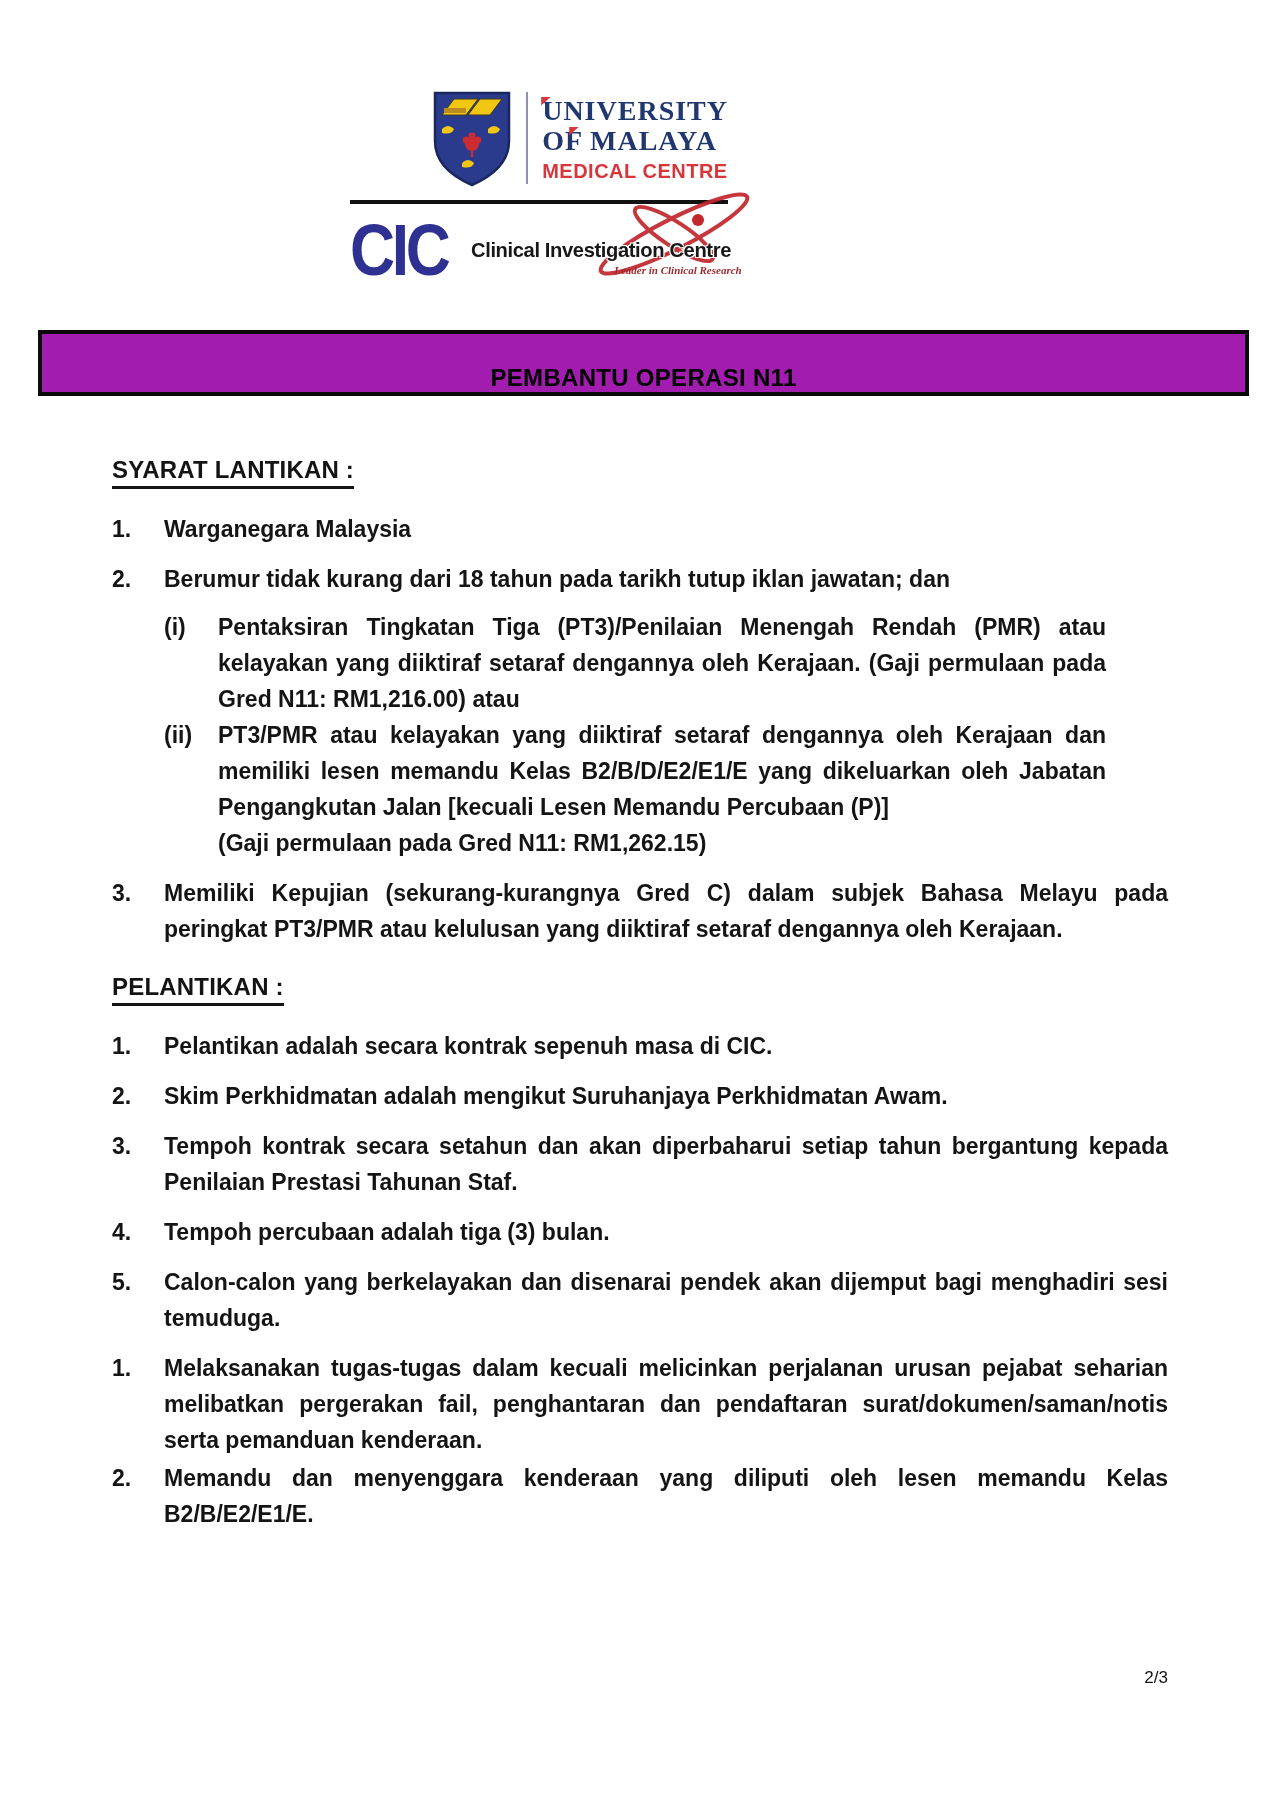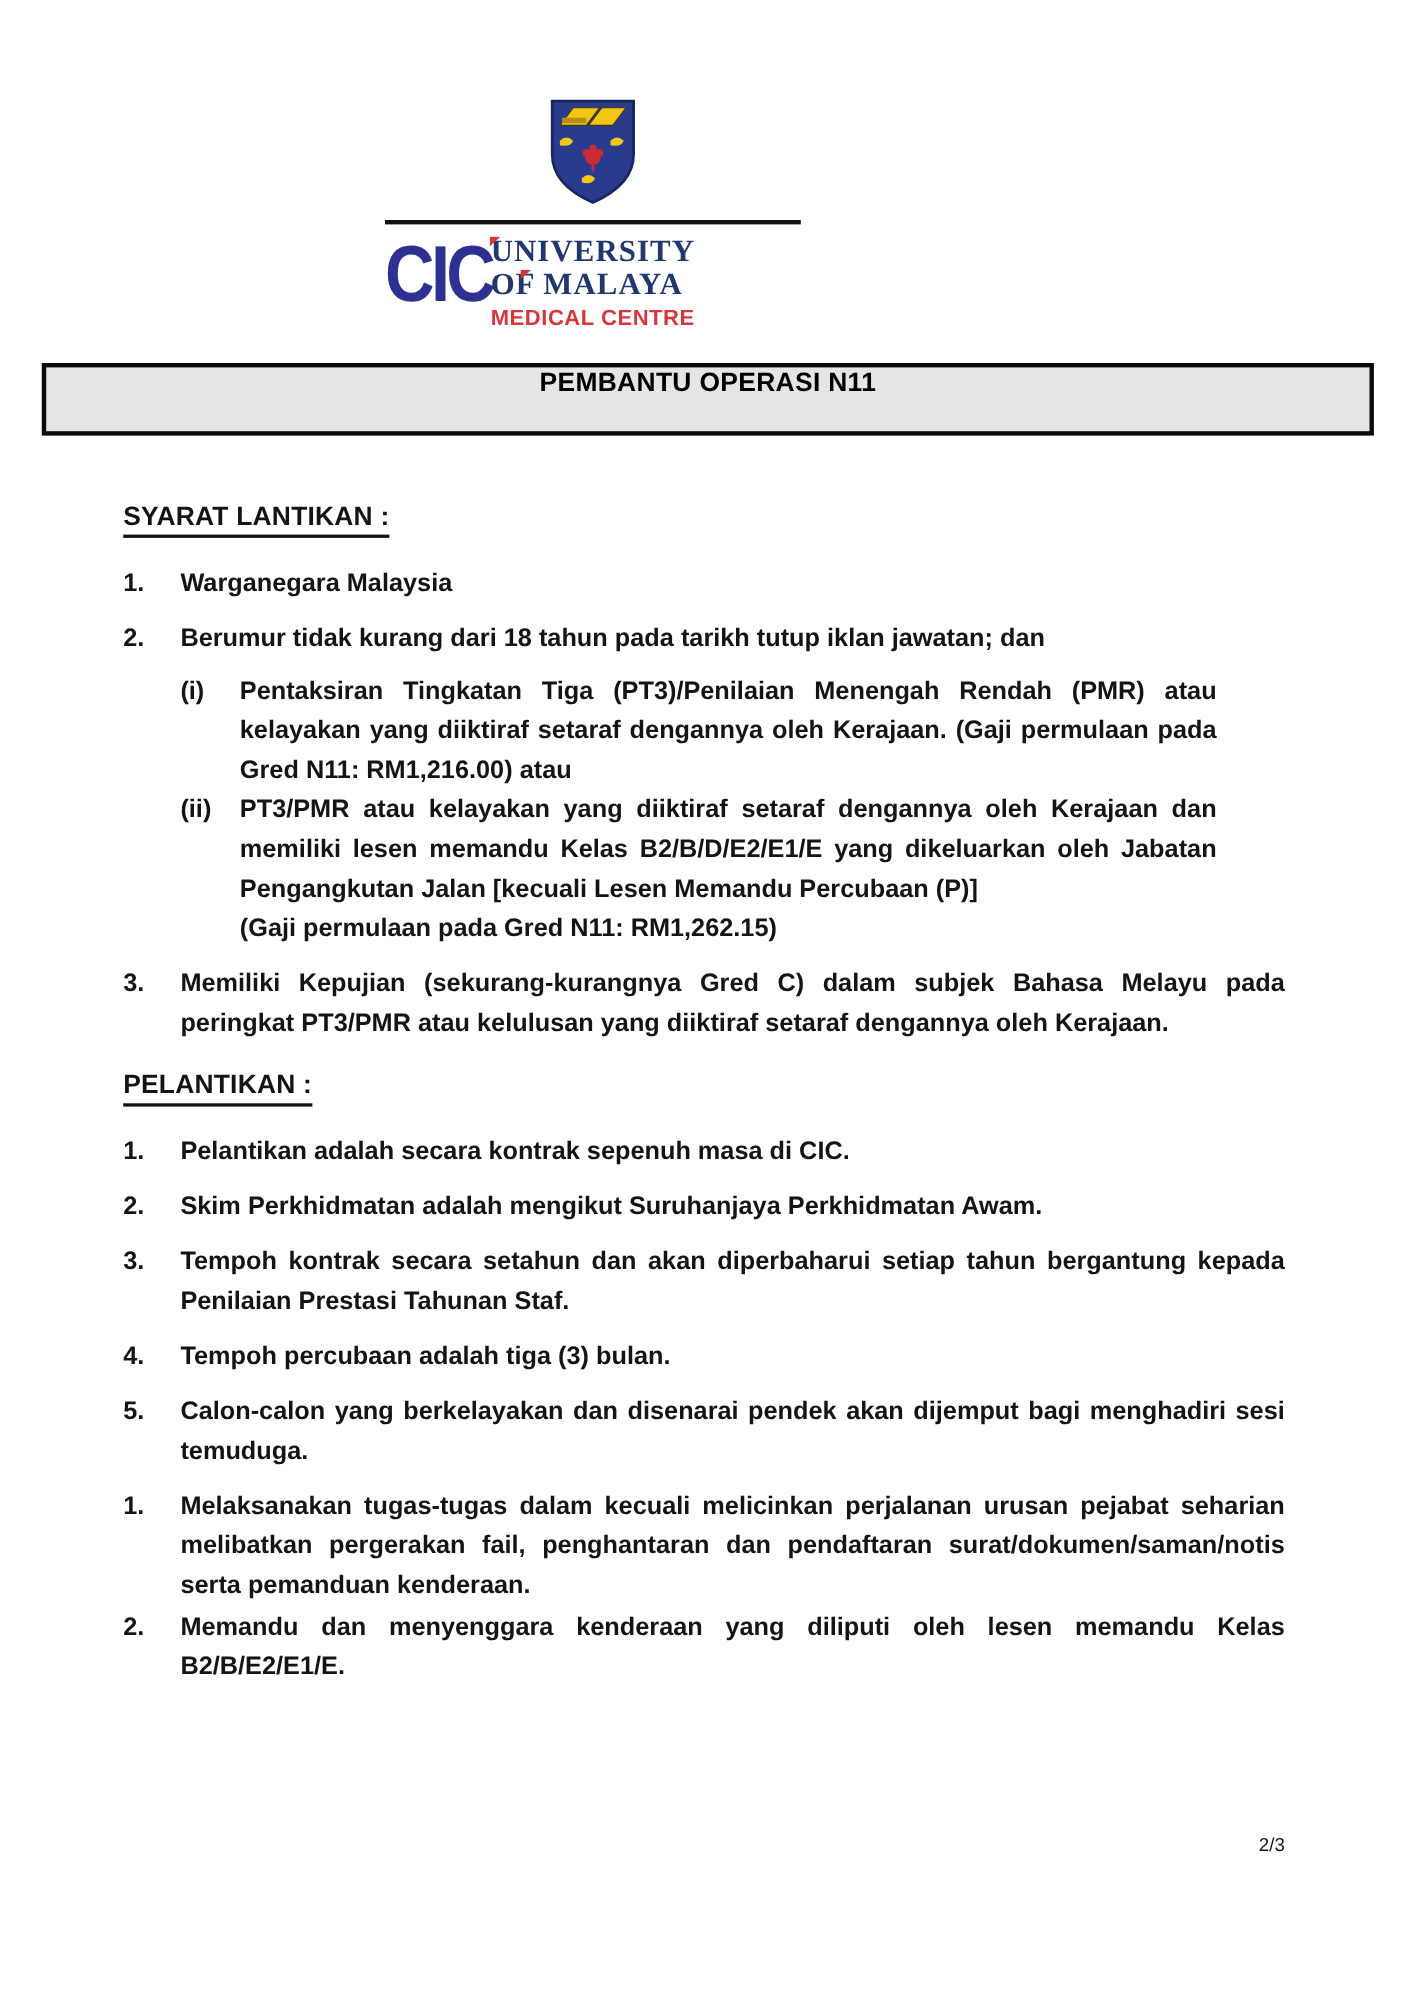--- a/index.html
+++ b/index.html
@@ -14,23 +14,22 @@
     overflow:hidden;
   }
   
   .logo-block{
     position:relative;
     width:378px;
     margin:0 0 0 350px;
     padding-top:88px;
   }
   .umc-row{
-    display:flex;align-items:center;justify-content:flex-start;gap:14px;
+    display:flex;align-items:center;justify-content:flex-end;gap:14px;
     height:100px;
-    flex-direction:column;
   }
   .crest{flex:0 0 auto;}
   .logo-divider{width:2px;height:92px;background:#8a93b5;}
   .umc-text{position:relative;line-height:1;}
   .umc-univ{
     font-family:"Liberation Serif","DejaVu Serif",serif;
     font-weight:700;font-size:28px;letter-spacing:1px;line-height:30px;
     color:#21386f;
   }
   .umc-med{
@@ -61,22 +60,22 @@
     position:relative;z-index:2;
     font-family:"Liberation Serif","DejaVu Serif",serif;
     font-style:italic;font-weight:700;font-size:11px;color:#9e2b2e;
     text-align:right;margin-top:2px;
   }
   
   .banner{
     margin:42px 31px 0 38px;
     height:58px;
     border:4px solid #0a0a0a;
-    background:#e5e5e5;
-    display:flex;align-items:flex-start;justify-content:center;
+    background:#a21caf;
+    display:flex;align-items:flex-end;justify-content:center;
     font-size:24px;letter-spacing:0.3px;color:#000;
   }
   
   .content{padding:0 112px;}
   .doc-section .heading{margin:26px 0 22px 0;}
   .doc-section:first-child .heading{margin-top:60px;}
   .heading span{
     display:inline-block;font-size:24px;letter-spacing:0.2px;
     border-bottom:3px solid #141414;padding-bottom:3px;line-height:27px;
   }
@@ -125,20 +124,31 @@
         <div class="umc-univ">UNIVERSITY</div>
         <div class="umc-univ">OF MALAYA</div>
         <div class="umc-med">MEDICAL CENTRE</div>
       </div>
     </div>
 
     <hr class="logo-rule">
 
     <div class="cic-row">
       <div class="cic-acronym">CIC</div>
+      <div class="cic-wordmark">
+        <svg class="cic-orbit" width="210" height="86" viewBox="0 0 210 86">
+          <g fill="none" stroke="#c1272d" stroke-width="4" opacity="0.92">
+            <ellipse cx="118" cy="44" rx="82" ry="15" transform="rotate(-27 118 44)"></ellipse>
+            <ellipse cx="118" cy="44" rx="46" ry="12" transform="rotate(33 118 44)"></ellipse>
+          </g>
+          <circle cx="142" cy="30" r="6" fill="#c1272d"></circle>
+        </svg>
+        <div class="cic-name">Clinical Investigation Centre</div>
+        <div class="cic-tagline">Leader in Clinical Research</div>
+      </div>
     </div>
   </div>
 
   <div class="banner">
     <span>PEMBANTU OPERASI N11</span>
   </div>
 
   <div class="content" id="sections">
   <section class="doc-section">
     <div class="heading">

